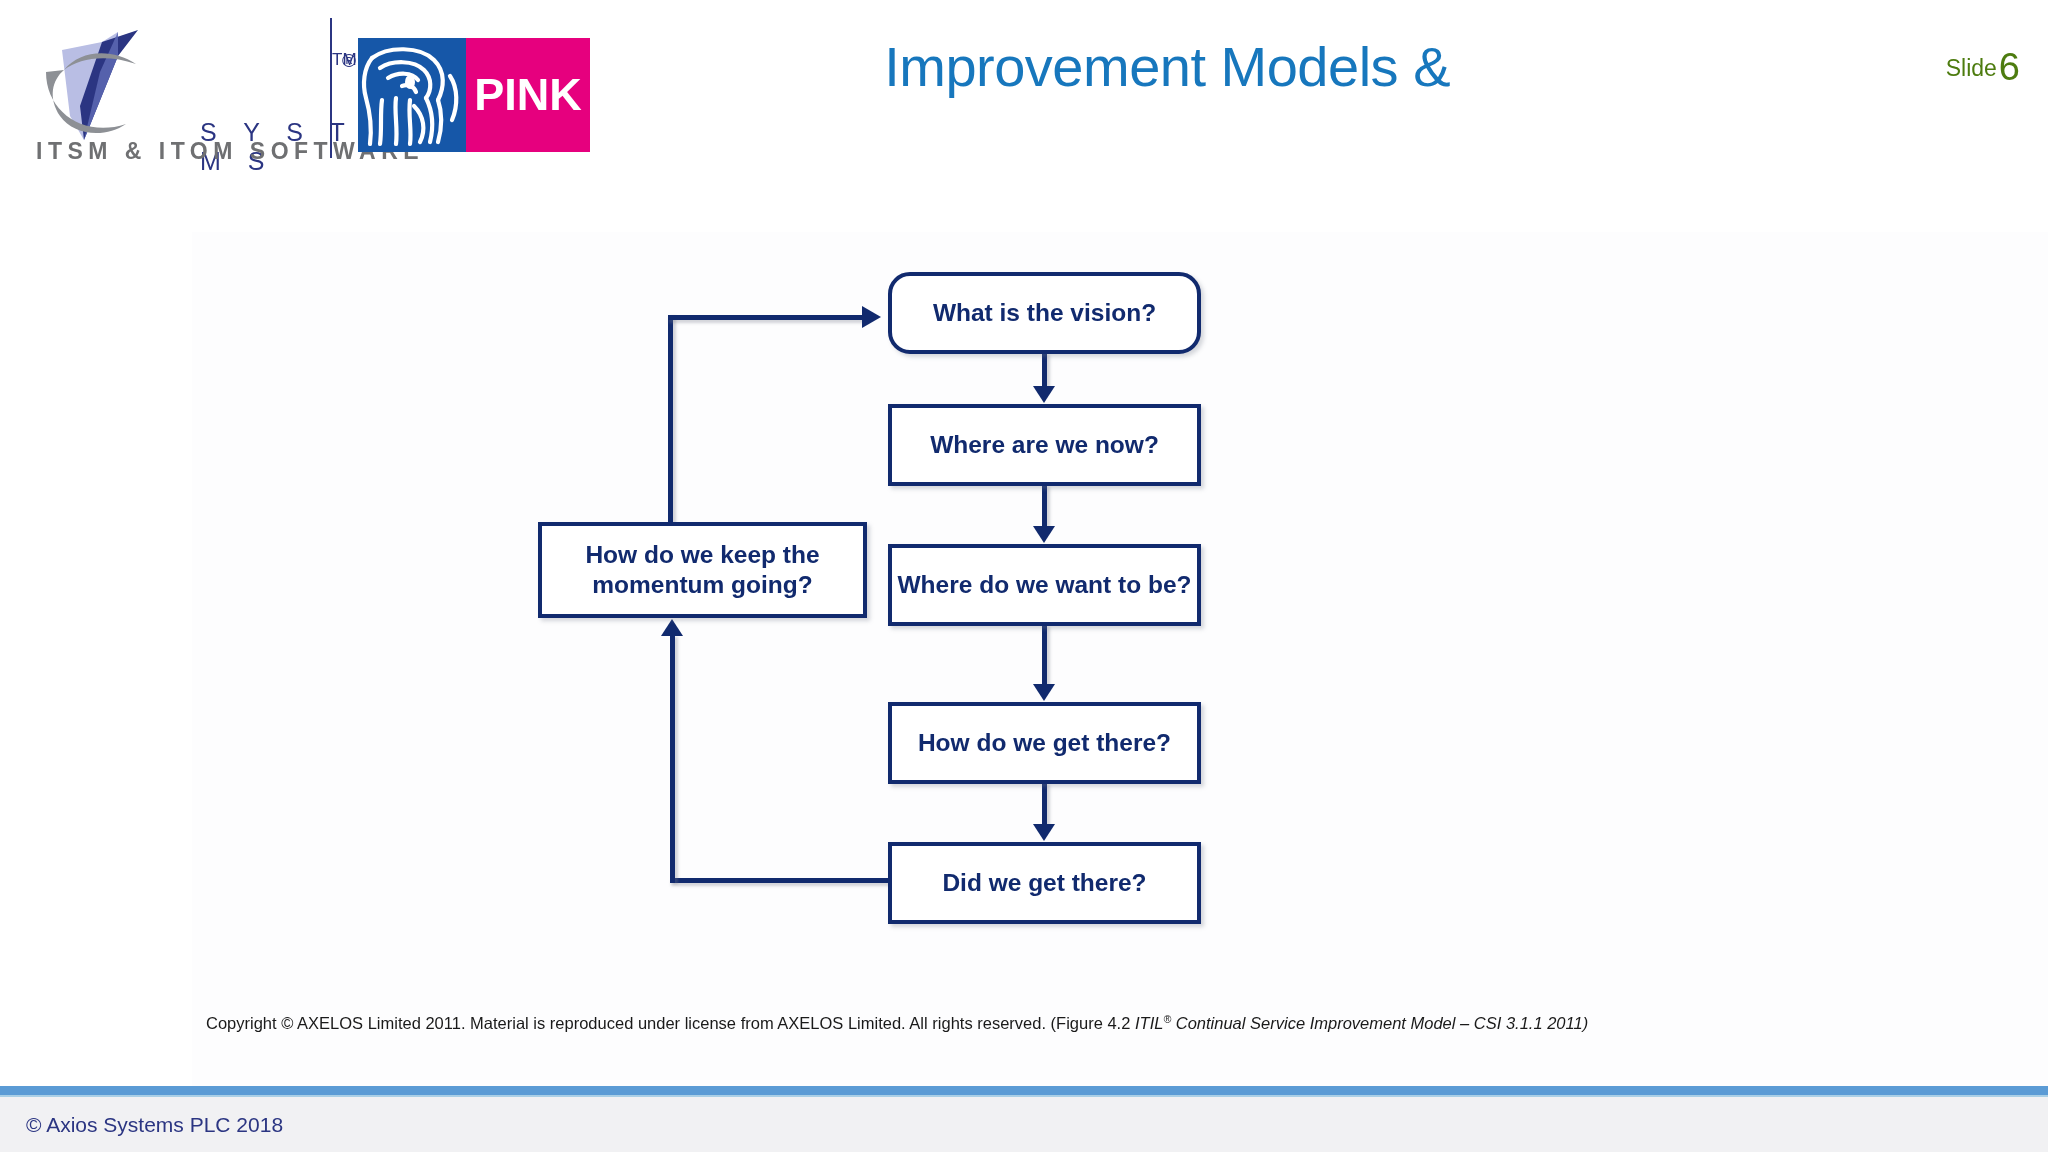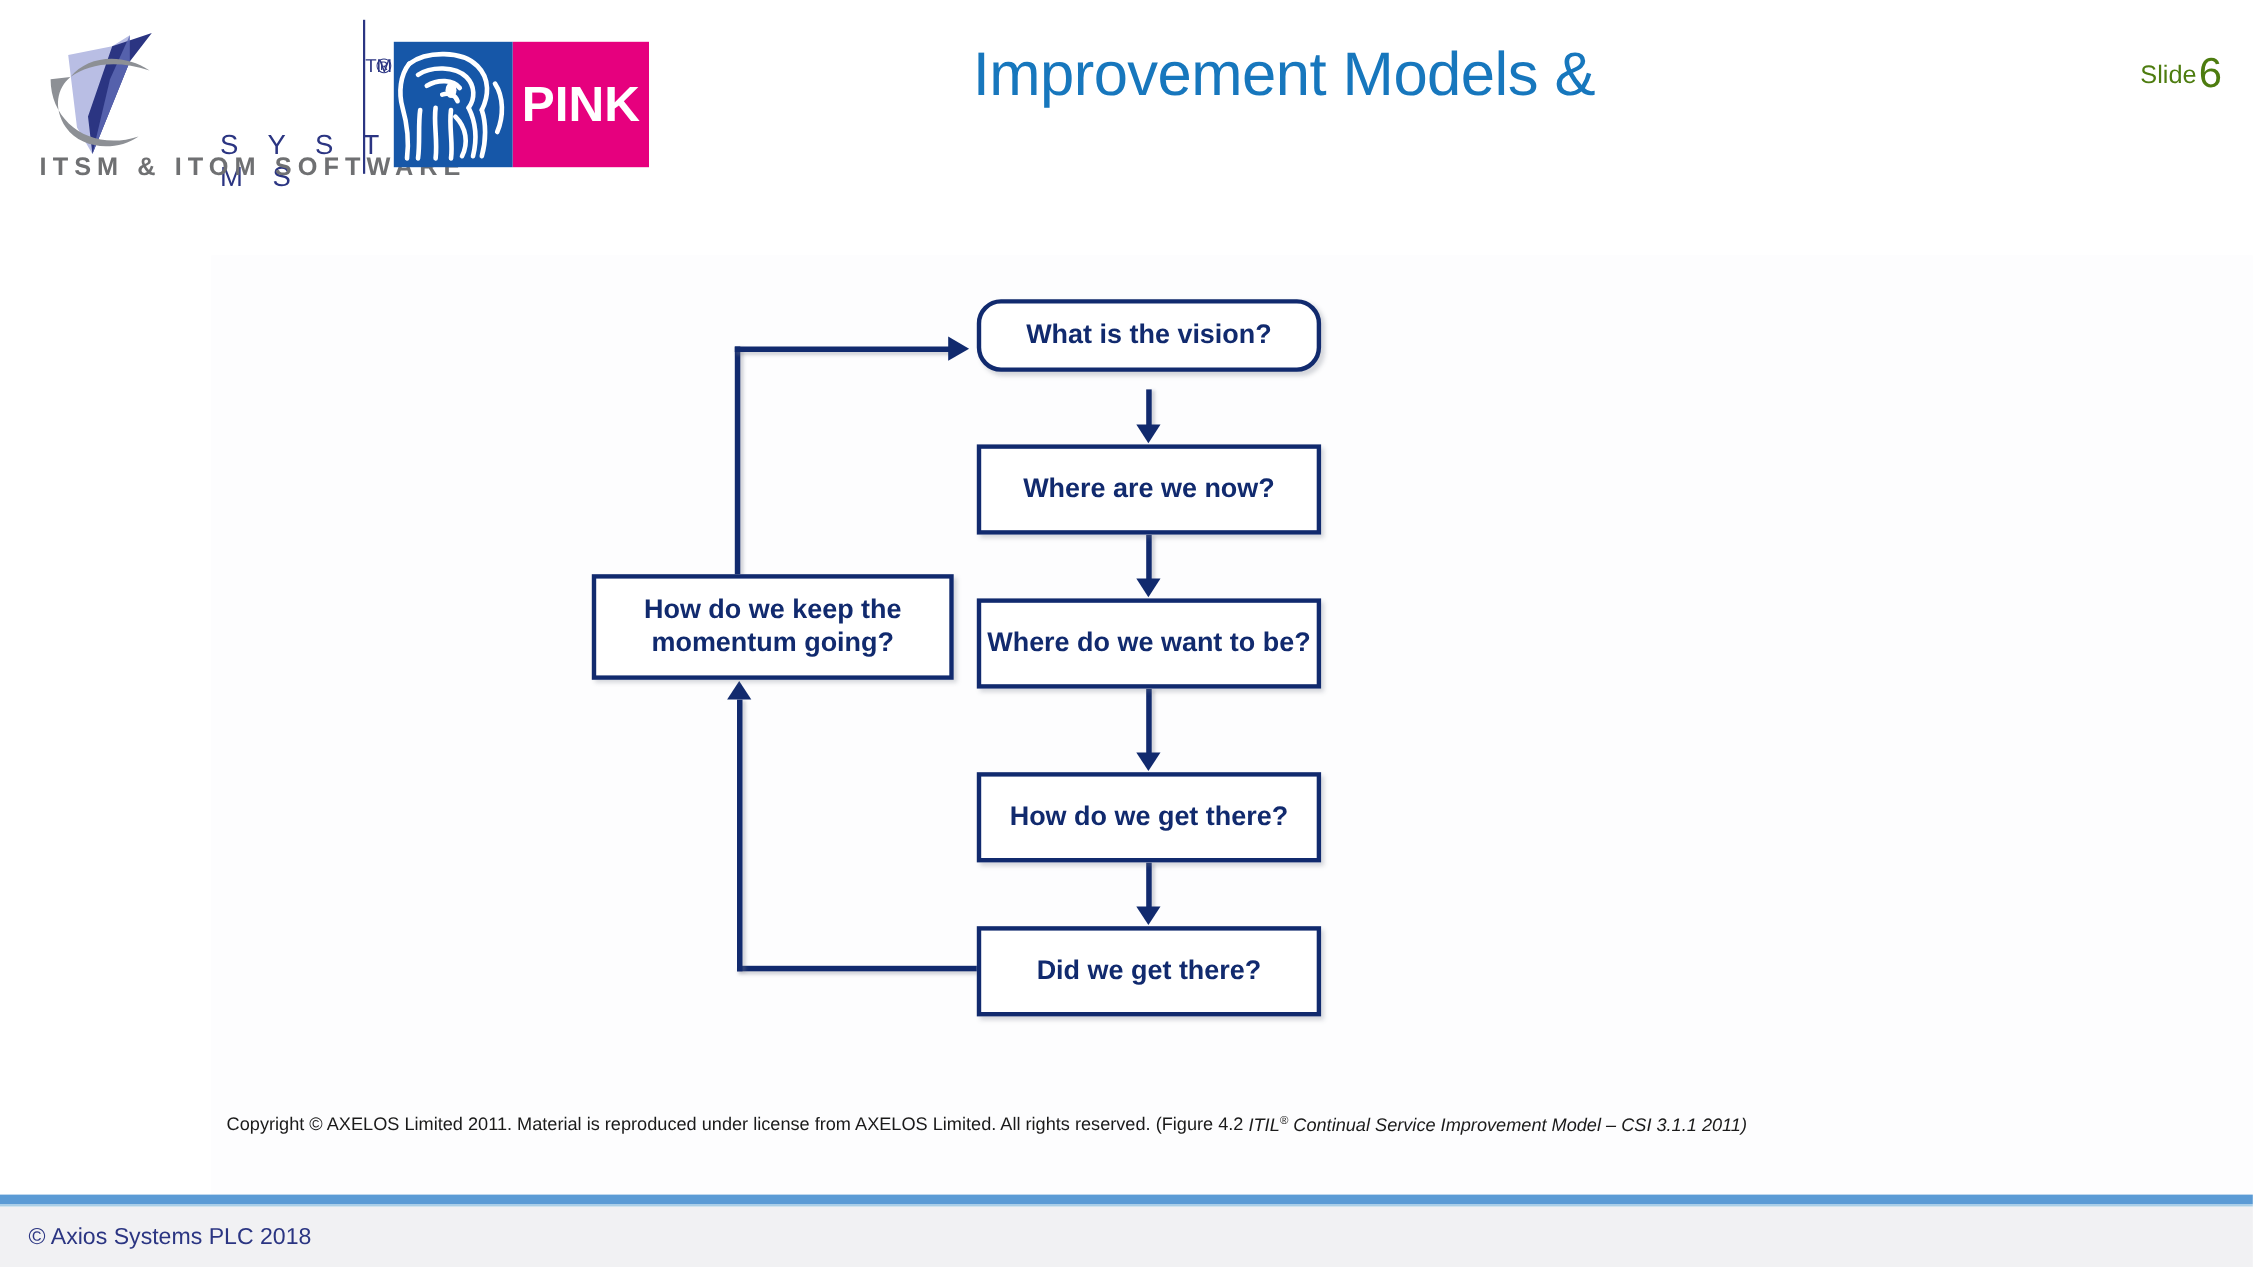--- a/index.html
+++ b/index.html
@@ -171,21 +171,21 @@
     justify-content: center;
     text-align: center;
     color: #112a6e;
     font-weight: 700;
     font-size: 24.5px;
     line-height: 1.22;
     box-shadow: 3px 3px 4px rgba(120,125,140,0.30);
   }
   .flow-box.rounded { border-radius: 22px; }
 
-  #box-vision      { left: 888px; top: 272px; width: 313px; height: 66px; }
+  #box-vision      { left: 888px; top: 272px; width: 313px; height: 82px; }
   #box-now         { left: 888px; top: 404px; width: 313px; height: 82px; }
   #box-want        { left: 888px; top: 544px; width: 313px; height: 82px; }
   #box-howget      { left: 888px; top: 702px; width: 313px; height: 82px; }
   #box-didwe       { left: 888px; top: 842px; width: 313px; height: 82px; }
   #box-momentum    { left: 538px; top: 522px; width: 329px; height: 96px; }
 
   
   .vline {
     position: absolute;
     width: 5px;

